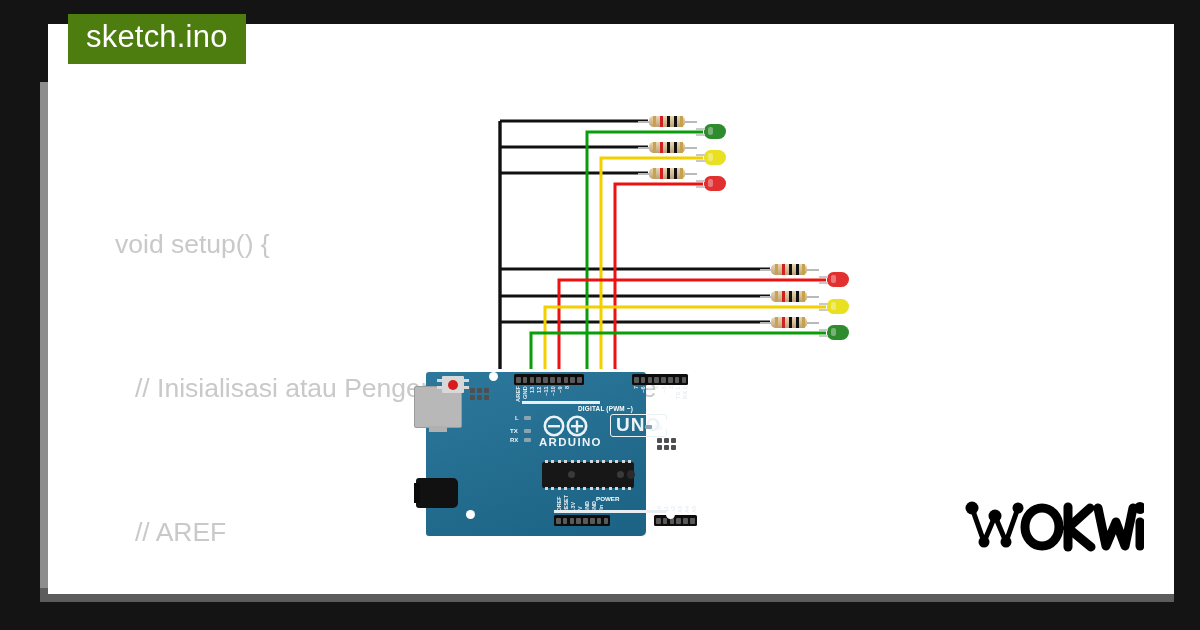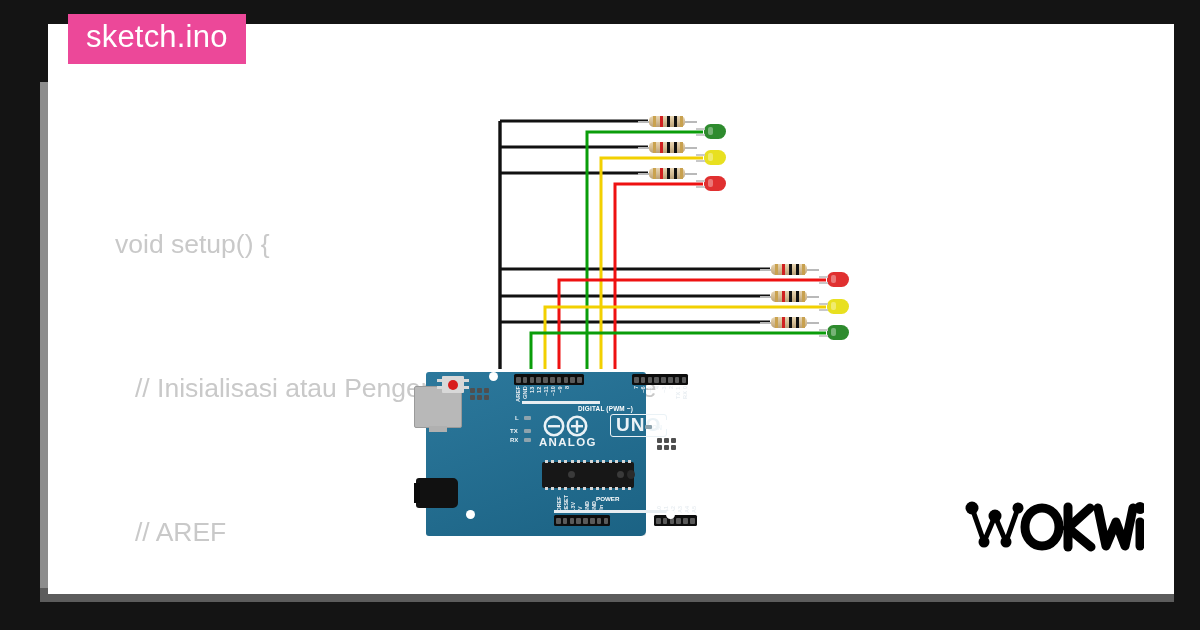--- a/index.html
+++ b/index.html
@@ -18,21 +18,21 @@
     position:absolute;left:40px;top:588px;width:1134px;height:14px;
     background:#5c5c5c;
   }
   .canvas{
     position:absolute;left:48px;top:24px;width:1126px;height:570px;
     background:#ffffff;
     overflow:hidden;
   }
   .tab{
     position:absolute;left:68px;top:14px;
-    background:#ec4899;
+    background:#4d7c0f;
     color:#ffffff;
     font-size:31px;
     padding:6px 18px 10px 18px;
     letter-spacing:.2px;
     line-height:1.1;
     z-index:40;
   }
   .code{
     position:absolute;left:67px;top:100px;
     color:#c9c9c9;
@@ -399,21 +399,21 @@
 
     <svg class="logo-inf" width="54" height="22" viewBox="0 0 54 22">
       <circle cx="15" cy="11" r="9.2" fill="none" stroke="#eaf2f6" stroke-width="2.6"></circle>
       <circle cx="38" cy="11" r="9.2" fill="none" stroke="#eaf2f6" stroke-width="2.6"></circle>
       <rect x="9" y="10" width="12" height="2.4" fill="#eaf2f6"></rect>
       <rect x="32" y="10" width="12" height="2.4" fill="#eaf2f6"></rect>
       <rect x="36.8" y="5.4" width="2.4" height="12" fill="#eaf2f6"></rect>
     </svg>
 
     <div class="uno-text">UNO</div>
-    <div class="arduino-text">ANALOG</div>
+    <div class="arduino-text">ARDUINO</div>
 
     <div class="smalllbl" style="left:101px;top:55px;">L</div>
     <div class="tinyled" style="left:110px;top:56px;"></div>
     <div class="smalllbl" style="left:96px;top:68px;">TX</div>
     <div class="tinyled" style="left:110px;top:69px;"></div>
     <div class="smalllbl" style="left:96px;top:77px;">RX</div>
     <div class="tinyled" style="left:110px;top:78px;"></div>
 
     <div class="tinyled" style="left:231px;top:65px;"></div>
     <div class="onled">ON</div>

